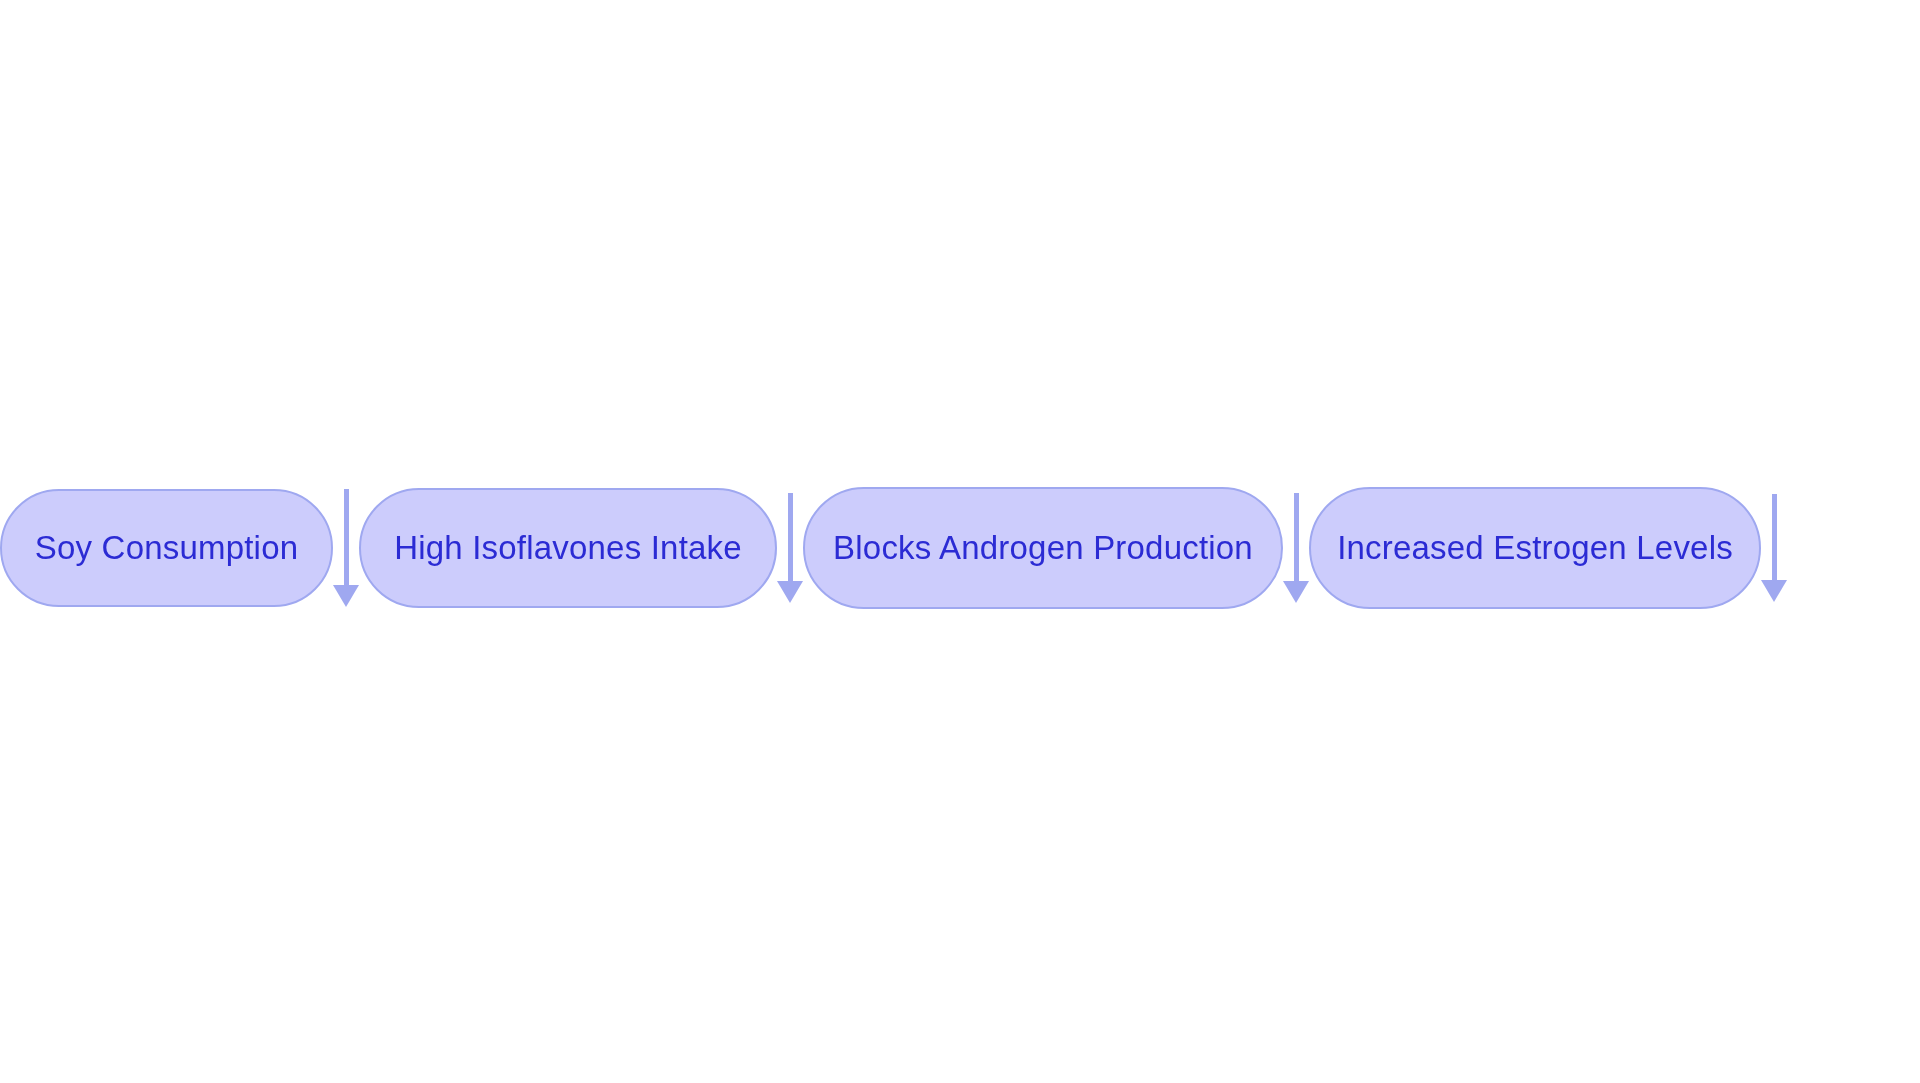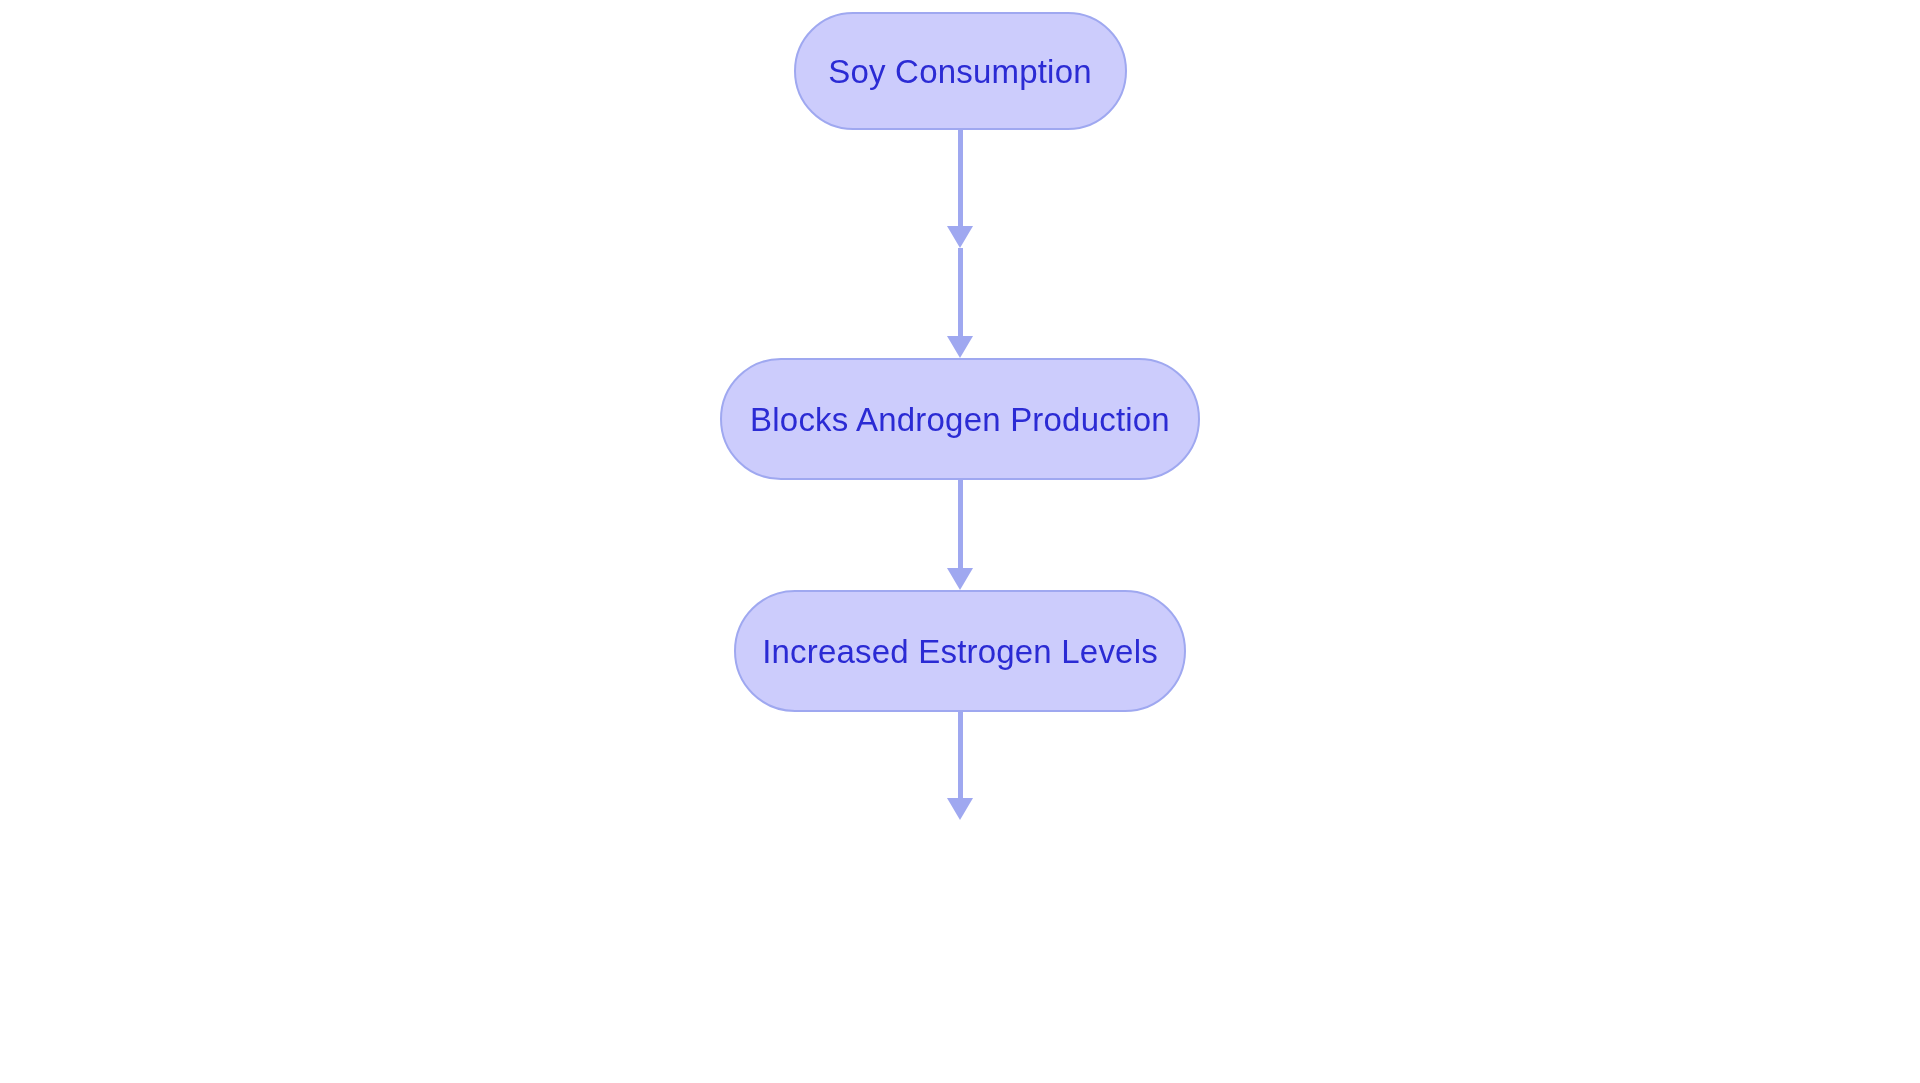--- a/index.html
+++ b/index.html
@@ -23,21 +23,21 @@
   }
 
   
   .flow-chain {
     position: absolute;
     left: 0;
     top: 0;
     width: 1920px;
     height: 1083px;
     display: flex;
-    flex-direction: column;
+    flex-direction: row;
     align-items: center;
     justify-content: flex-start;
     padding-top: 12px;
     box-sizing: border-box;
   }
 
   
   .node {
     position: relative;
     box-sizing: border-box;
@@ -105,20 +105,23 @@
 
     <div class="node node-1" style="background: rgb(204, 204, 252); border-color: rgb(159, 168, 240); color: rgb(43, 43, 212);">
       <span class="node-label">Soy Consumption</span>
     </div>
 
     <div class="connector connector-1">
       <div class="connector-line" style="background: rgb(159, 168, 240);"></div>
       <div class="connector-head" style="border-top-color: rgb(159, 168, 240);"></div>
     </div>
 
+    <div class="node node-2" style="background: rgb(204, 204, 252); border-color: rgb(159, 168, 240); color: rgb(43, 43, 212);">
+      <span class="node-label">High Isoflavones Intake</span>
+    </div>
 
     <div class="connector connector-2">
       <div class="connector-line" style="background: rgb(159, 168, 240);"></div>
       <div class="connector-head" style="border-top-color: rgb(159, 168, 240);"></div>
     </div>
 
     <div class="node node-3" style="background: rgb(204, 204, 252); border-color: rgb(159, 168, 240); color: rgb(43, 43, 212);">
       <span class="node-label">Blocks Androgen Production</span>
     </div>
 

